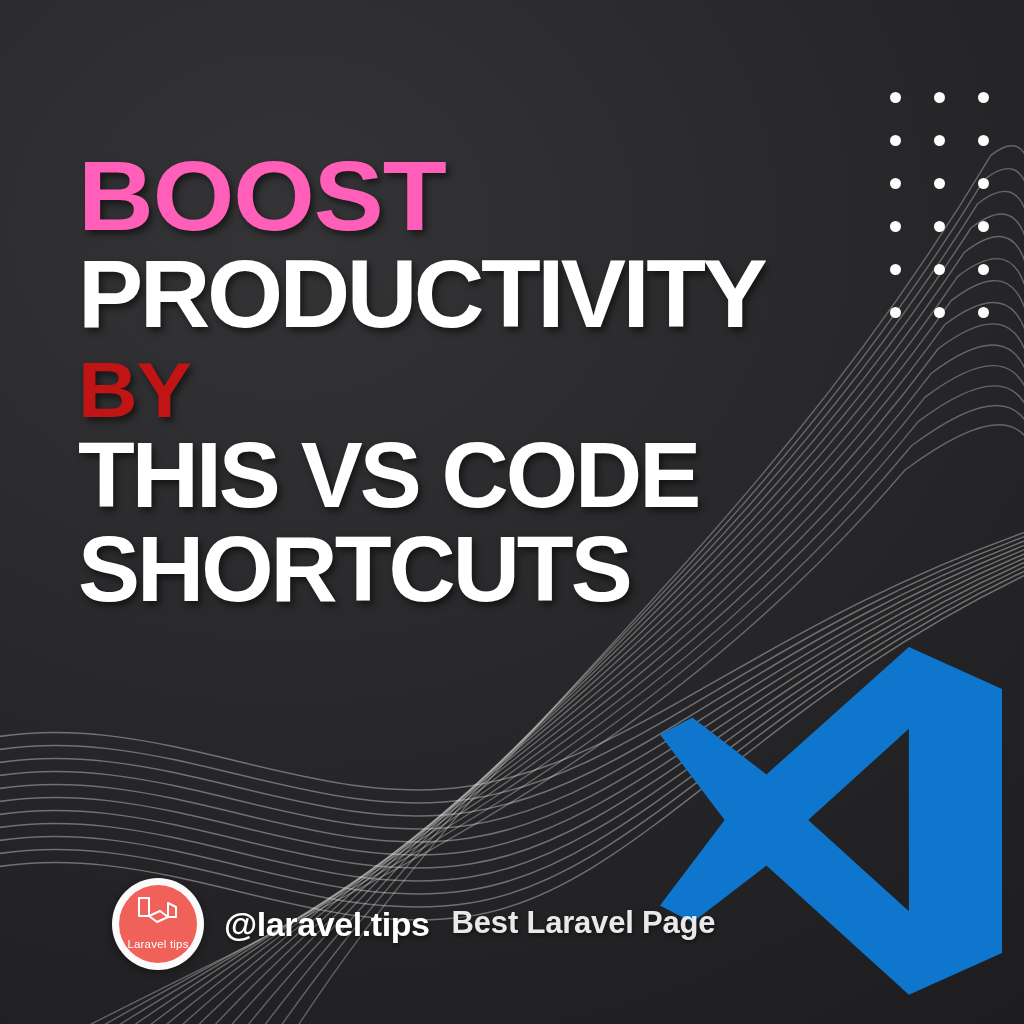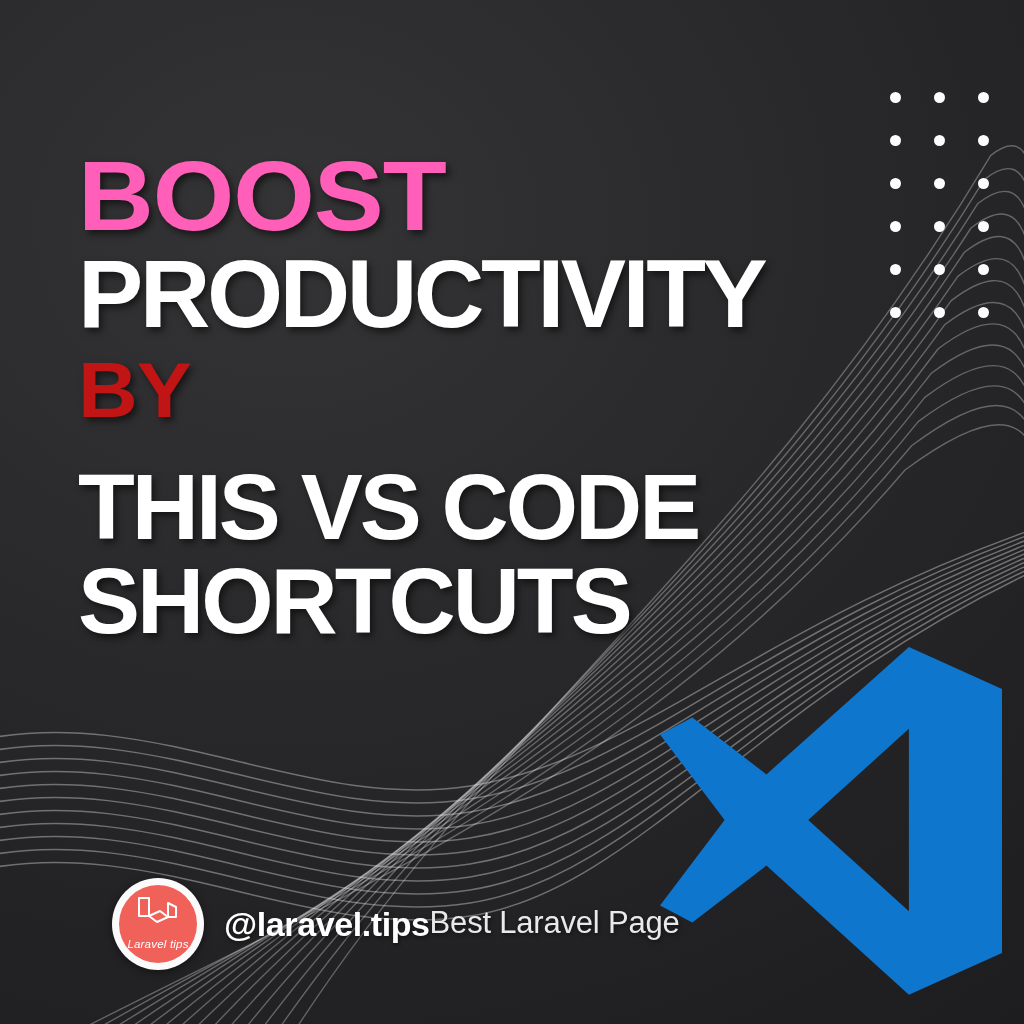--- a/index.html
+++ b/index.html
@@ -47,21 +47,21 @@
   .l-by{
     font-size:78px;line-height:1.0;color:#C11414;
     transform:scaleX(1.06);transform-origin:left center;
     letter-spacing:-1px;
     margin-top:10px;
   }
   .l-this{
     font-size:93px;line-height:1.0;color:#ffffff;
     transform:scaleX(1.0);transform-origin:left center;
     letter-spacing:-3px;
-    margin-top:32px;
+    margin-top:0;
   }
   .l-shortcuts{
     font-size:93px;line-height:1.02;color:#ffffff;
     transform:scaleX(1.0);transform-origin:left center;
     letter-spacing:-3px;
   }
 
   
   .vscode{position:absolute;left:636px;top:630px;width:390px;height:380px;}
 
@@ -75,38 +75,38 @@
     background:#fbfbfb;
     display:flex;align-items:center;justify-content:center;
     box-shadow:0 2px 8px rgba(0,0,0,.45);
     flex:0 0 auto;
   }
   .brand-logo-inner{
     position:relative;width:78px;height:78px;border-radius:50%;
     background:#F0615A;
     display:flex;flex-direction:column;align-items:center;justify-content:center;
     overflow:hidden;
-    font-style:italic;
   }
   .brand-logo-mark{position:absolute;top:11px;left:50%;transform:translateX(-50%);}
   .brand-logo-text{
     position:absolute;bottom:13px;left:0;right:0;text-align:center;
     color:#ffffff;font-size:11.5px;letter-spacing:.2px;
     font-family:"Liberation Sans",sans-serif;
   }
   .brand-txt{display:flex;flex-direction:row;justify-content:center;}
   .brand-handle{
     font-size:34px;font-weight:700;color:#ffffff;line-height:1.12;
     letter-spacing:-.4px;
     text-shadow:1px 2px 4px rgba(0,0,0,.5);
   }
   .brand-sub{
-    font-size:31px;font-weight:400;color:#e9e9e9;line-height:1.18;
+    font-size:31px;font-weight:700;color:#e9e9e9;line-height:1.18;
     letter-spacing:-.2px;
     text-shadow:1px 2px 4px rgba(0,0,0,.5);
+    margin-left:22px;
   }
 </style>
 </head>
 <body>
 
 <div id="poster" style="background: radial-gradient(130% 110% at 28% 22%, rgb(52, 52, 54) 0%, rgb(43, 43, 45) 32%, rgb(36, 36, 38) 58%, rgb(27, 27, 29) 100%);">
 
   <div class="layer">
     <svg class="waves" viewBox="0 0 1024 1024" preserveAspectRatio="none">
       <g id="wave-group" fill="none" stroke="rgba(228,228,228,0.40)" stroke-width="1.5">

